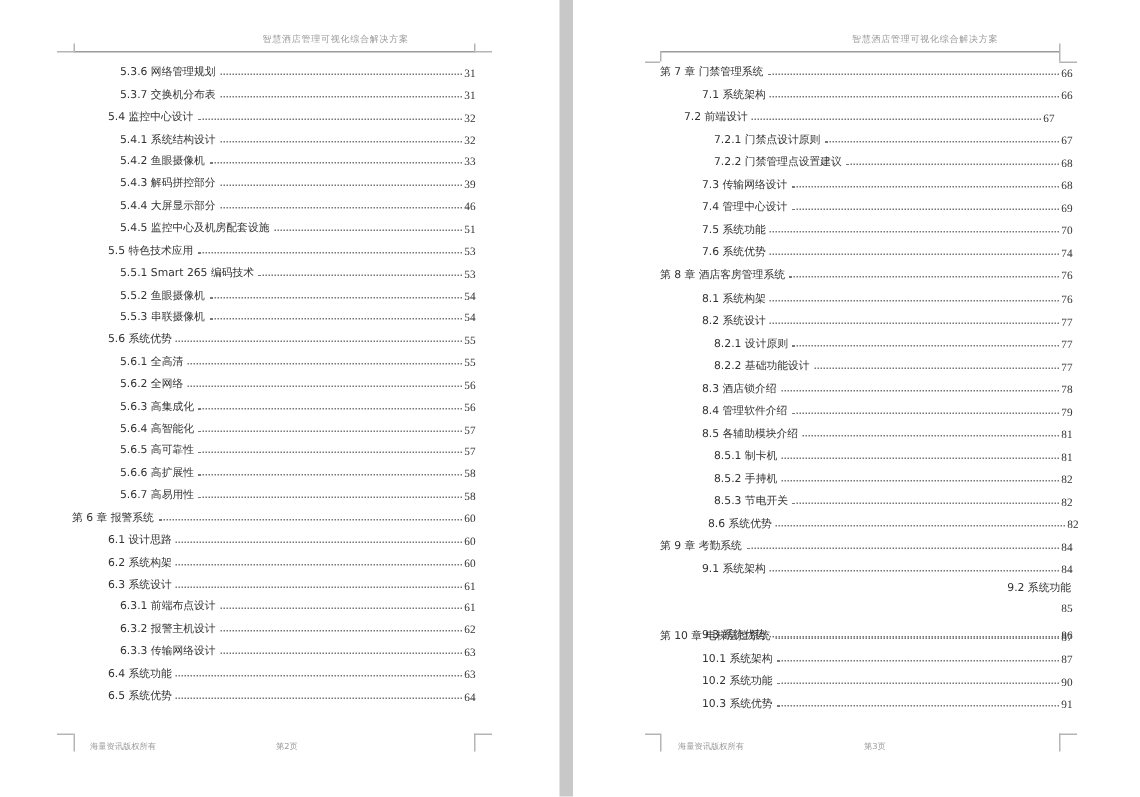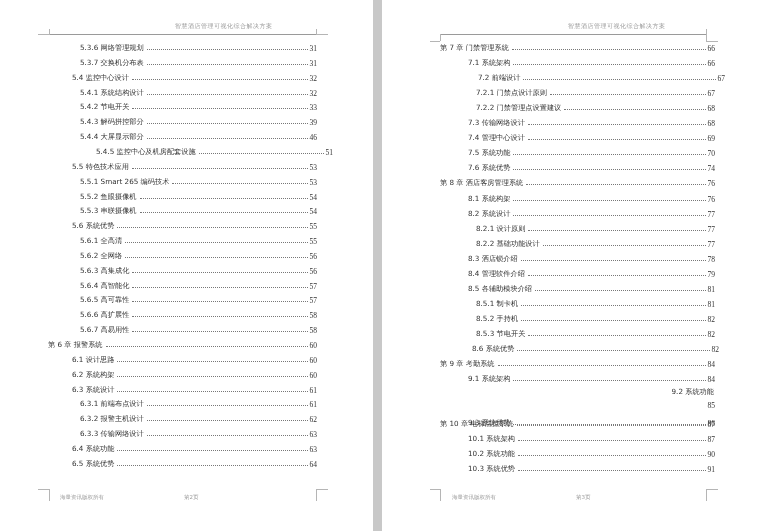--- a/index.html
+++ b/index.html
@@ -60,35 +60,35 @@
         <span class="lbl">5.4  监控中心设计</span>
         <span class="dots"></span>
         <span class="pg">32</span>
       </div>
       <div class="toc-row" style="left: 80px; width: 237px; top: 85.55px;">
         <span class="lbl">5.4.1  系统结构设计</span>
         <span class="dots"></span>
         <span class="pg">32</span>
       </div>
       <div class="toc-row" style="left: 80px; width: 237px; top: 100.4px;">
-        <span class="lbl">5.4.2  节电开关</span>
+        <span class="lbl">5.4.2  鱼眼摄像机</span>
         <span class="dots"></span>
         <span class="pg">33</span>
       </div>
       <div class="toc-row" style="left: 80px; width: 237px; top: 115.25px;">
         <span class="lbl">5.4.3  解码拼控部分</span>
         <span class="dots"></span>
         <span class="pg">39</span>
       </div>
       <div class="toc-row" style="left: 80px; width: 237px; top: 130.1px;">
         <span class="lbl">5.4.4  大屏显示部分</span>
         <span class="dots"></span>
         <span class="pg">46</span>
       </div>
-      <div class="toc-row" style="left: 80px; width: 237px; top: 144.95px; margin-left: 16px;">
+      <div class="toc-row" style="left: 80px; width: 237px; top: 144.95px;">
         <span class="lbl">5.4.5  监控中心及机房配套设施</span>
         <span class="dots"></span>
         <span class="pg">51</span>
       </div>
       <div class="toc-row" style="left: 72px; width: 245px; top: 159.8px;">
         <span class="lbl">5.5  特色技术应用</span>
         <span class="dots"></span>
         <span class="pg">53</span>
       </div>
       <div class="toc-row" style="left: 80px; width: 237px; top: 174.65px;">
@@ -215,21 +215,21 @@
       <div class="toc-row" style="left: 58px; width: 275px; top: 41px;">
         <span class="lbl">第 7 章  门禁管理系统</span>
         <span class="dots"></span>
         <span class="pg">66</span>
       </div>
       <div class="toc-row" style="left: 86px; width: 247px; top: 56.05px;">
         <span class="lbl">7.1  系统架构</span>
         <span class="dots"></span>
         <span class="pg">66</span>
       </div>
-      <div class="toc-row" style="left: 96px; width: 247px; top: 71.1px;">
+      <div class="toc-row" style="left: 74px; width: 247px; top: 71.1px;">
         <span class="lbl">7.2  前端设计</span>
         <span class="dots"></span>
         <span class="pg">67</span>
       </div>
       <div class="toc-row" style="left: 94px; width: 239px; top: 86.15px;">
         <span class="lbl">7.2.1  门禁点设计原则</span>
         <span class="dots"></span>
         <span class="pg">67</span>
       </div>
       <div class="toc-row" style="left: 94px; width: 239px; top: 101.2px;">

